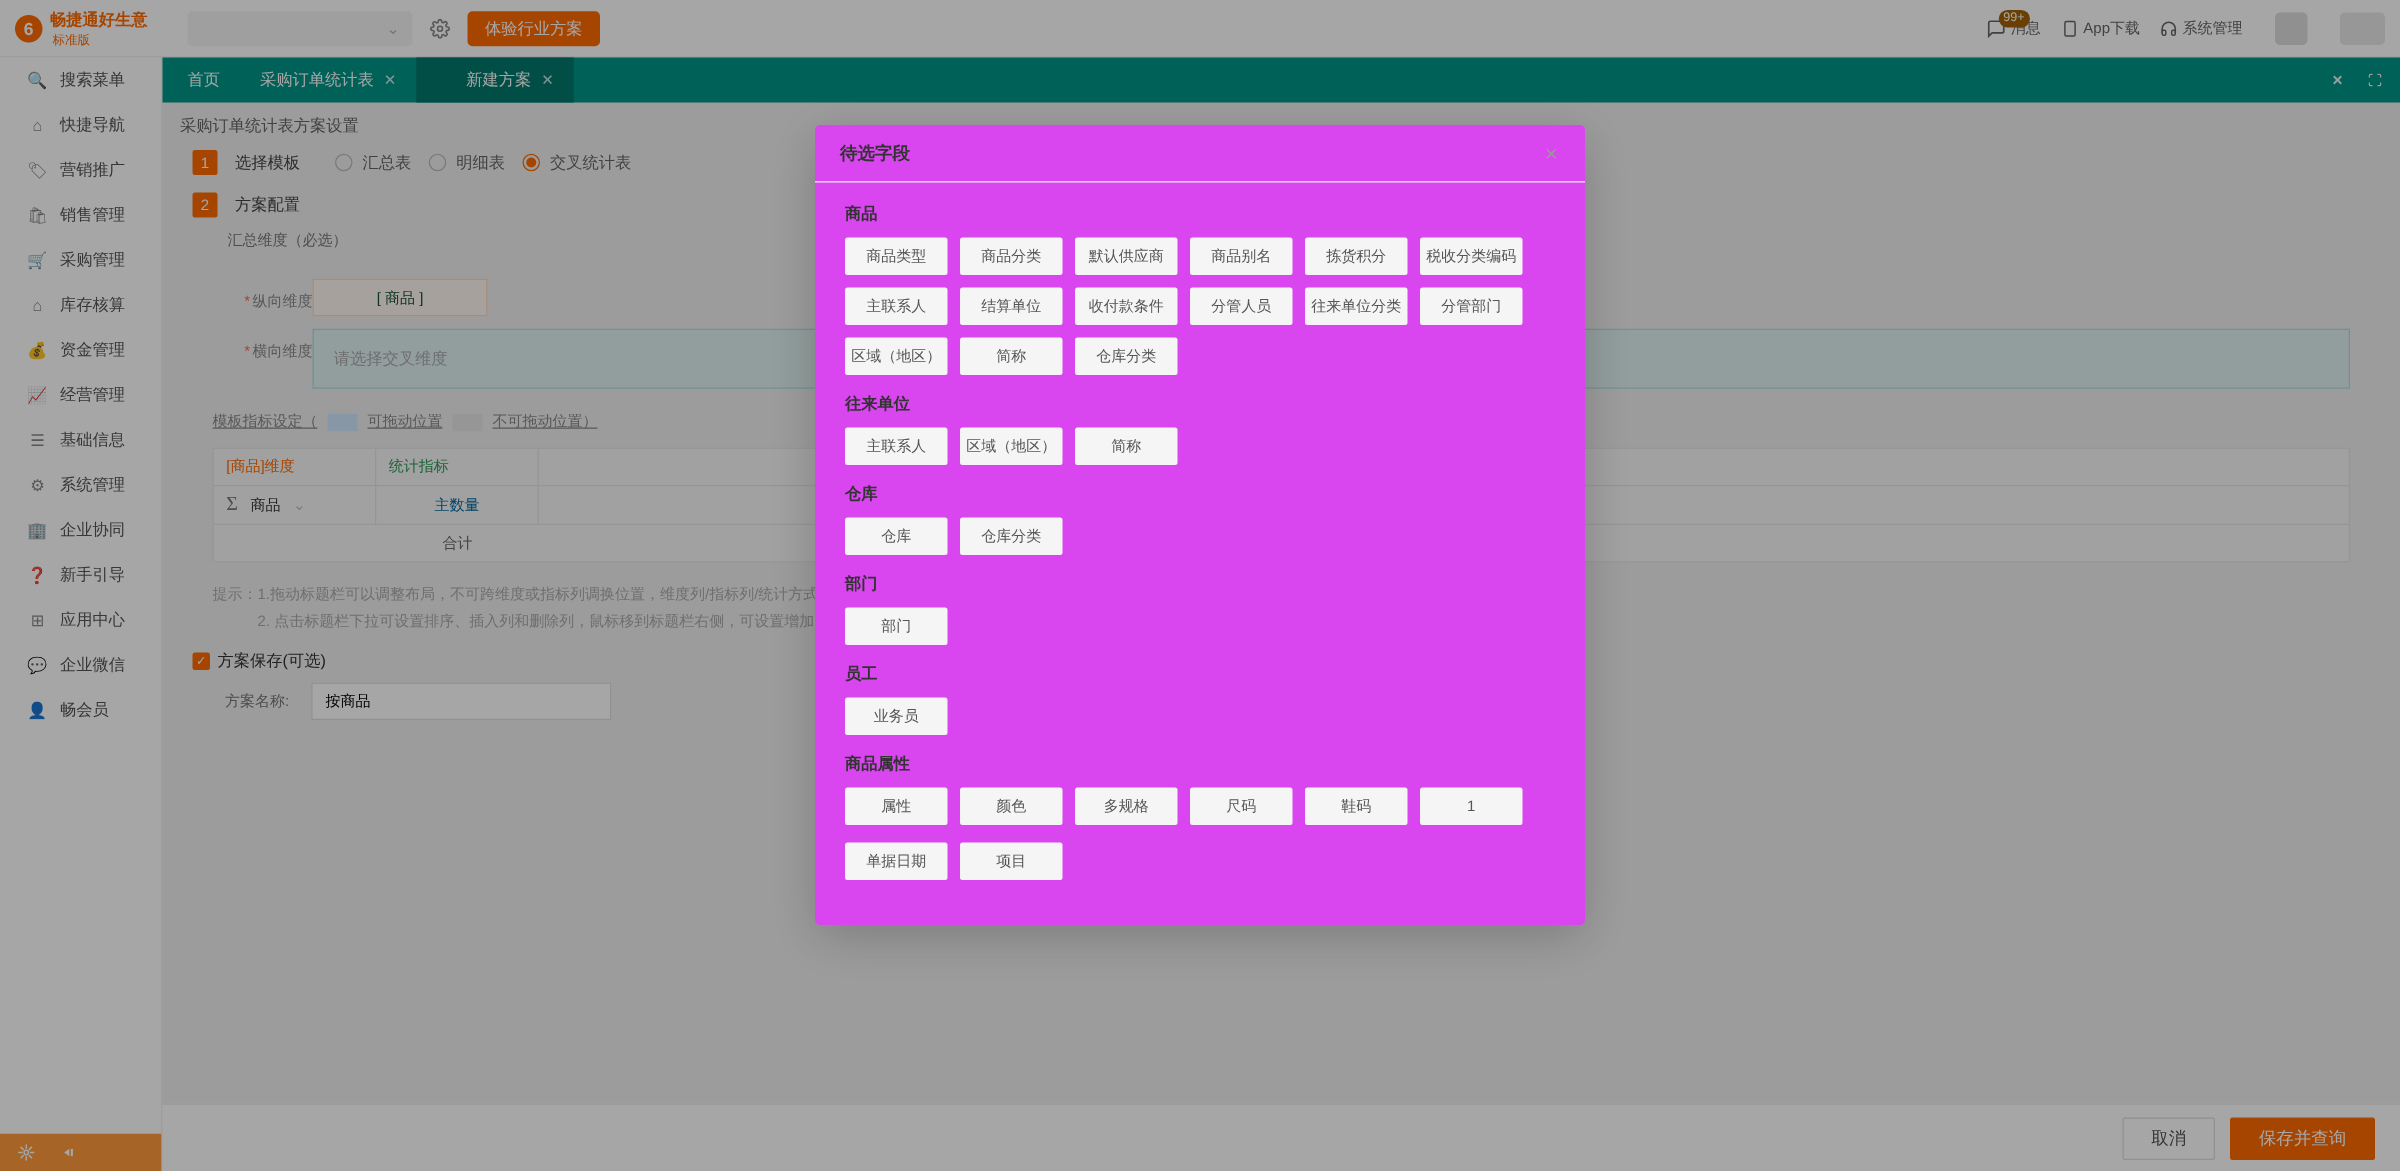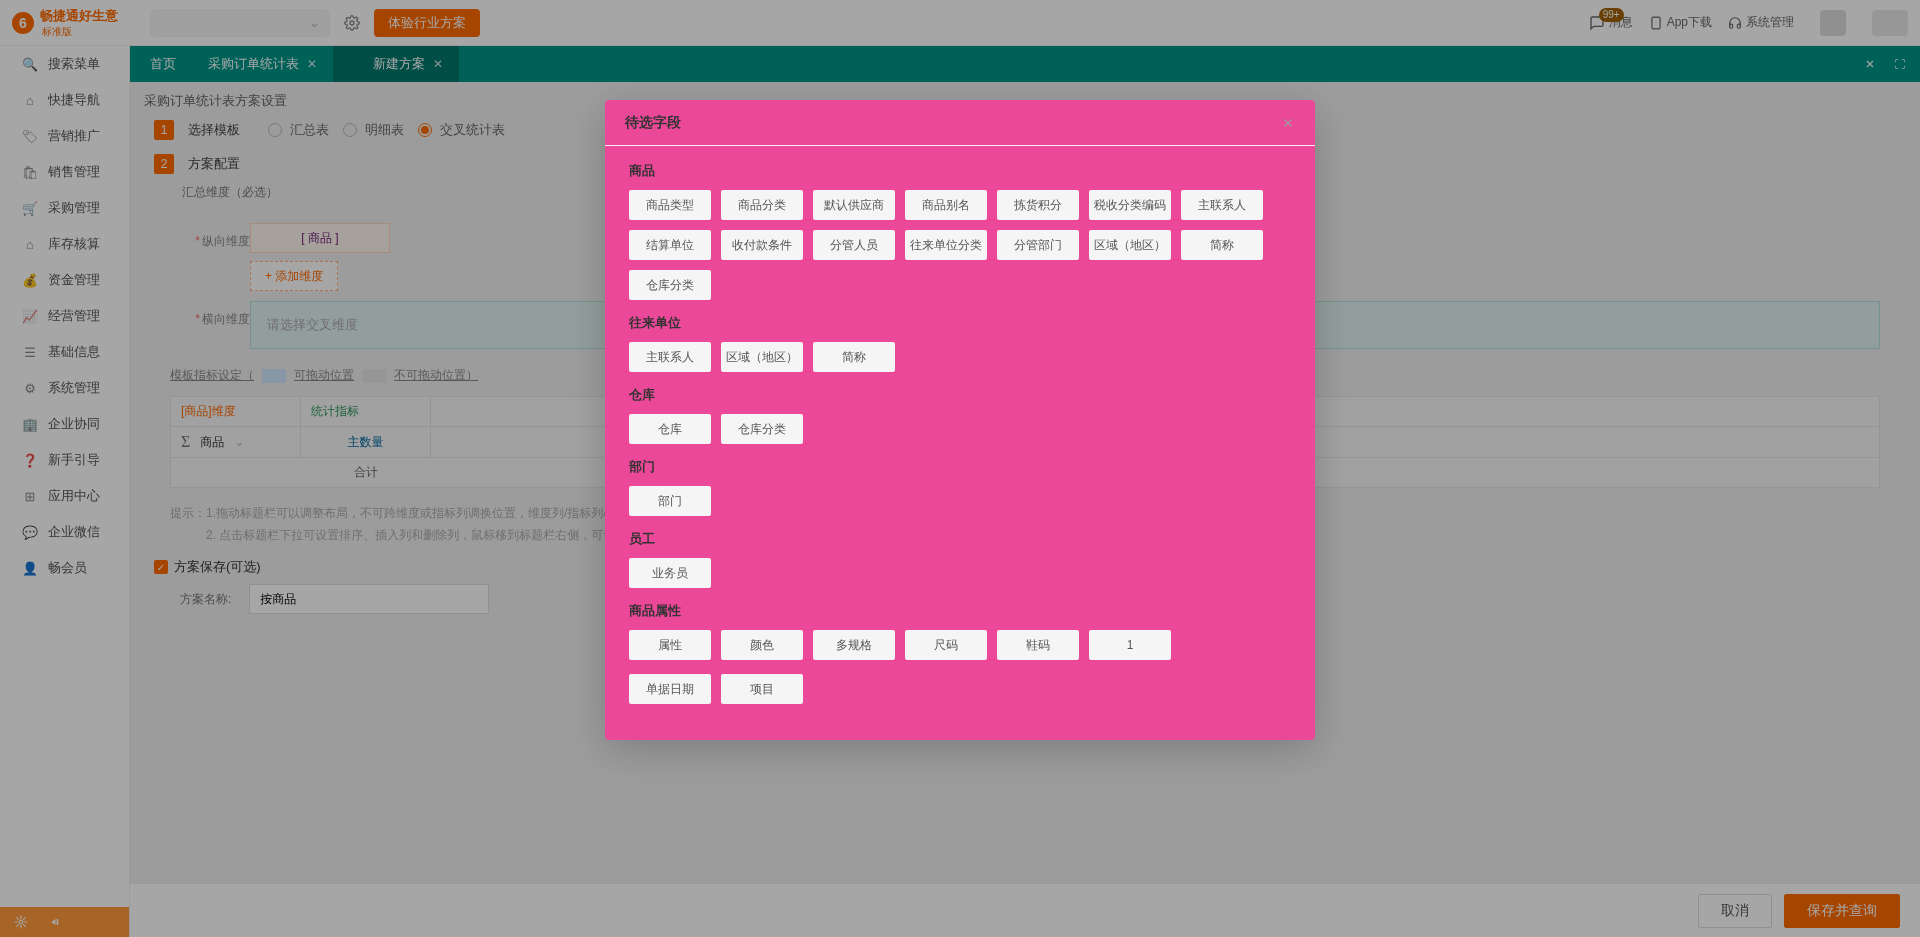--- a/index.html
+++ b/index.html
@@ -77,21 +77,21 @@
 .chk { width:14px; height:14px; background:#ff6a00; border-radius:2px; display:inline-flex; align-items:center; justify-content:center; color:#fff; font-size:10px;}
 .name-input { height:30px; border:1px solid #ddd; padding:0 10px; width:240px; font-size:12px;}
 
 
 .footer { height:54px; background:#fff; border-top:1px solid #eee; display:flex; align-items:center; justify-content:flex-end; gap:12px; padding:0 20px;}
 .btn { height:34px; padding:0 22px; border:1px solid #ddd; background:#fff; cursor:pointer; font-size:14px; color:#555; border-radius:2px;}
 .btn.primary { background:#ff6a00; border-color:#ff6a00; color:#fff;}
 
 
 .overlay { position:fixed; inset:0; background:rgba(0,0,0,0.35); display:flex; align-items:flex-start; justify-content:center; z-index:1000;}
-.modal { width:710px; background:#ec4899; border-radius:4px; margin-top:100px; box-shadow:0 10px 40px rgba(0,0,0,.2);}
+.modal { width:616px; background:#d946ef; border-radius:4px; margin-top:100px; box-shadow:0 10px 40px rgba(0,0,0,.2);}
 .modal-head { height:46px; display:flex; align-items:center; justify-content:space-between; padding:0 20px; border-bottom:1px solid #f0f0f0;}
 .modal-title { font-size:14px; font-weight:600; color:#333;}
 .modal-close { font-size:18px; color:#999; cursor:pointer; line-height:1;}
 .modal-body { padding:16px 24px 22px; }
 .fgroup { margin-bottom:14px;}
 .fgroup-title { font-size:13px; font-weight:600; color:#333; margin-bottom:10px;}
 .ftags { display:flex; flex-wrap:wrap; gap:10px;}
 .ftag { width:82px; height:30px; background:#f5f5f5; color:#555; font-size:12px; display:flex; align-items:center; justify-content:center; cursor:pointer; border-radius:2px;}
 
 svg { display:block;}
@@ -290,26 +290,23 @@
         <span class="step-num">2</span>
         <span class="step-label">方案配置</span>
       </div>
 
       <div style="padding:0 12px 12px 52px; font-size:12px; color:#777;">汇总维度（必选）</div>
 
       <div class="dim-row">
         <div class="dim-label"><span class="req">*</span><span>纵向维度</span></div>
         <div style="flex:1; margin-right:40px;">
           <div style="display:flex; gap:8px;">
-            <div class="tag-item" style="flex:0 0 auto; width:140px; justify-content:center; background:#fff7f0; border-color:#ffd6b8; color:#701a75;">
+            <div class="tag-item" style="flex:0 0 auto; width:140px; justify-content:center; background:#fff7f0; border-color:#ffd6b8; color:#14532d;">
               <span>[ 商品 ]</span>
             </div>
-          </div>
-          <div style="display:flex; gap:8px; margin-top:8px;">
-            <div class="add-dim">+ 添加维度</div>
           </div>
         </div>
       </div>
 
       <div class="dim-row">
         <div class="dim-label"><span class="req">*</span><span>横向维度</span></div>
         <div class="dim-box teal">
           <span class="placeholder-txt">请选择交叉维度</span>
         </div>
       </div>

